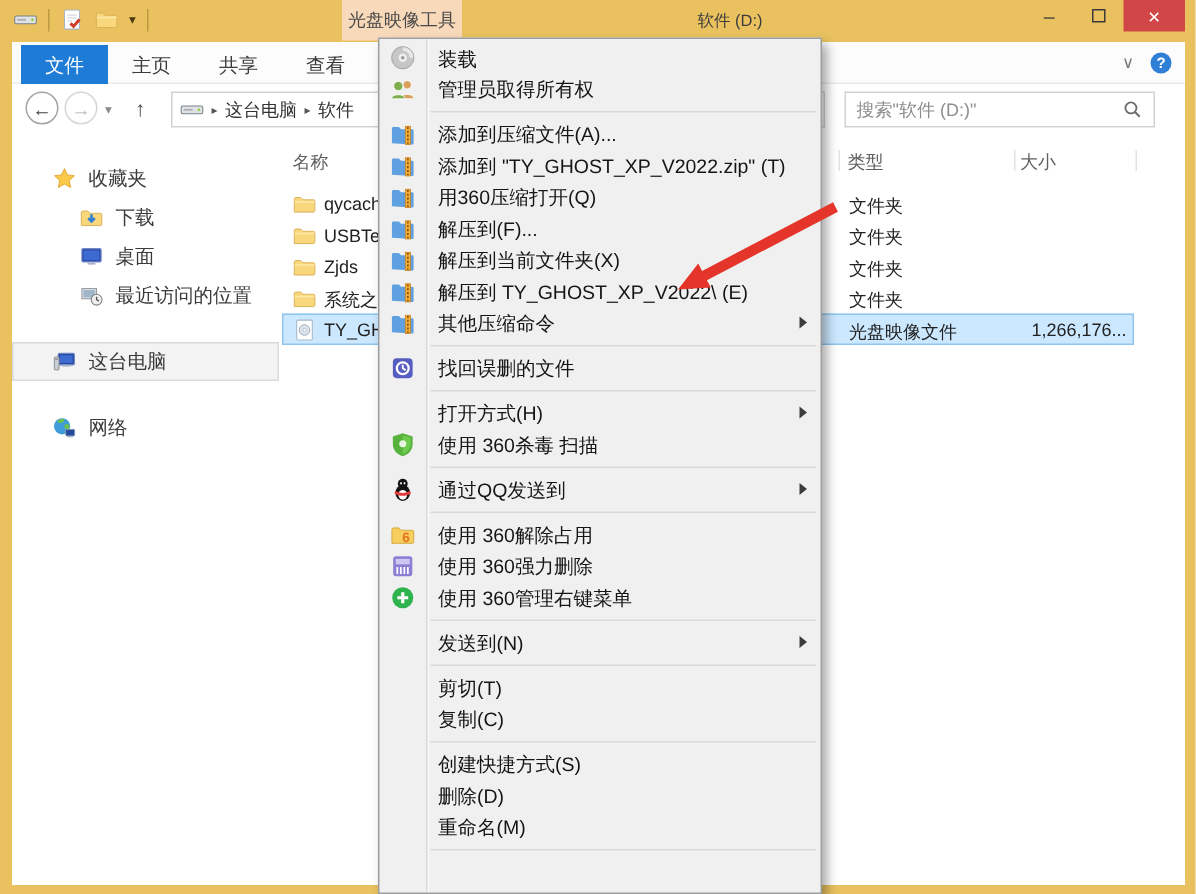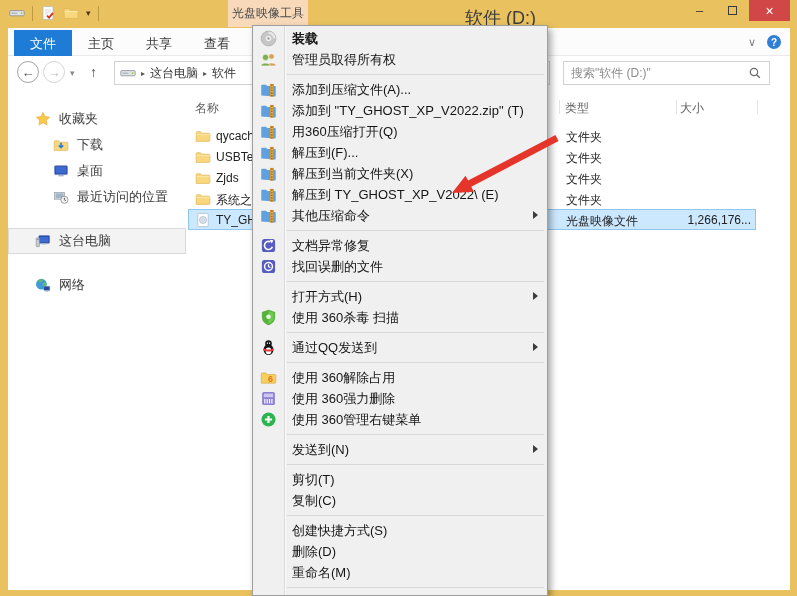--- a/index.html
+++ b/index.html
@@ -13,21 +13,21 @@
     font-family:"Liberation Sans","DejaVu Sans",sans-serif; color:#3b3b3b;
   }
   .ico{width:16px;height:16px;flex:none;}
   
   .titlebar{position:absolute;top:0;left:0;right:0;height:28px;}
   .qat{position:absolute;left:9px;top:5px;display:flex;align-items:center;gap:7px;}
   .qat .qsep{width:1px;height:15px;background:rgba(110,80,15,.35);}
   .qat .caret{font-size:9px;color:#4a3a10;line-height:1;}
   .ctx-tab{position:absolute;left:228px;top:0;width:80px;height:27px;background:var(--c-ctx);
     font-size:12px;display:flex;align-items:center;justify-content:center;color:#4a4a4a;}
-  .wtitle{position:absolute;left:465px;top:6px;font-size:18px;color:#3d3d3d;white-space:nowrap;}
+  .wtitle{position:absolute;left:465px;top:6px;font-size:11px;color:#3d3d3d;white-space:nowrap;}
   .win-controls{position:absolute;right:7px;top:0;display:flex;height:21px;}
   .wc{width:33px;display:flex;align-items:center;justify-content:center;font-size:13px;color:#3b3b3b;}
   .wc .maxbox{width:9px;height:9px;border:1px solid #3b3b3b;display:block;}
   .wc.close{width:41px;background:var(--c-close);color:#fff;font-size:14px;}
   
   .content{position:absolute;left:8px;right:7px;top:28px;bottom:6px;background:#fff;overflow:hidden;}
   
   .tabsrow{position:absolute;top:0;left:0;right:0;height:28px;background:#fcfcfc;border-bottom:1px solid #eaeaea;}
   .tabs{position:absolute;left:6px;top:2px;display:flex;}
   .tab{padding:5px 16px;font-size:13px;color:#3b3b3b;font-family:Liberation Serif, serif;}
@@ -73,21 +73,21 @@
   .viewbtns{position:absolute;right:10px;top:3px;display:flex;gap:4px;}
   .vbtn{width:26px;height:23px;display:flex;align-items:center;justify-content:center;border:1px solid transparent;}
   .vbtn.active{background:#d6eaf8;border-color:#5fa8dc;}
   .vbtn .ico{width:15px;height:15px;}
   
   .ctxmenu{position:absolute;left:252px;top:25px;width:296px;height:571px;background:#f0f0f0;
     border:1px solid #9e9e9e;box-shadow:3px 4px 7px rgba(0,0,0,.35);z-index:50;overflow:hidden;padding-top:2px;}
   .gutterline{position:absolute;left:31px;top:0;bottom:0;width:1px;background:#dadada;box-shadow:1px 0 0 #fafafa;}
   .mitem{position:relative;height:21px;display:flex;align-items:center;padding-left:39px;
     font-size:13px;color:#151515;white-space:nowrap;}
-  .mitem.bold{font-weight:bold;}
+  .mitem.bold{font-weight:normal;align-items:flex-end;}
   .mitem .mi-ico{position:absolute;left:7px;top:2px;width:17px;height:17px;}
   .marrow{position:absolute;right:9px;top:6px;width:0;height:0;
     border-left:5px solid #3c3c3c;border-top:4px solid transparent;border-bottom:4px solid transparent;}
   .msep{height:1px;background:#d9d9d9;margin:4px 3px 4px 34px;}
   
   .overlay{position:absolute;inset:0;z-index:60;pointer-events:none;}
   .hiddefs{position:absolute;width:0;height:0;overflow:hidden;}
 </style>
 </head>
 <body>
@@ -436,26 +436,20 @@
     <div class="mitem">
       <svg class="mi-ico" viewBox="0 0 16 16">
         <use href="#sym-zip"></use>
       </svg>
       <span class="mlabel">其他压缩命令</span>
       <span class="marrow"></span>
     </div>
     <div class="msep"></div>
     <div class="mitem">
       <svg class="mi-ico" viewBox="0 0 16 16">
-        <use href="#sym-repair"></use>
-      </svg>
-      <span class="mlabel">文档异常修复</span>
-    </div>
-    <div class="mitem">
-      <svg class="mi-ico" viewBox="0 0 16 16">
         <use href="#sym-recover"></use>
       </svg>
       <span class="mlabel">找回误删的文件</span>
     </div>
     <div class="msep"></div>
     <div class="mitem">
       <span class="mlabel">打开方式(H)</span>
       <span class="marrow"></span>
     </div>
     <div class="mitem">

